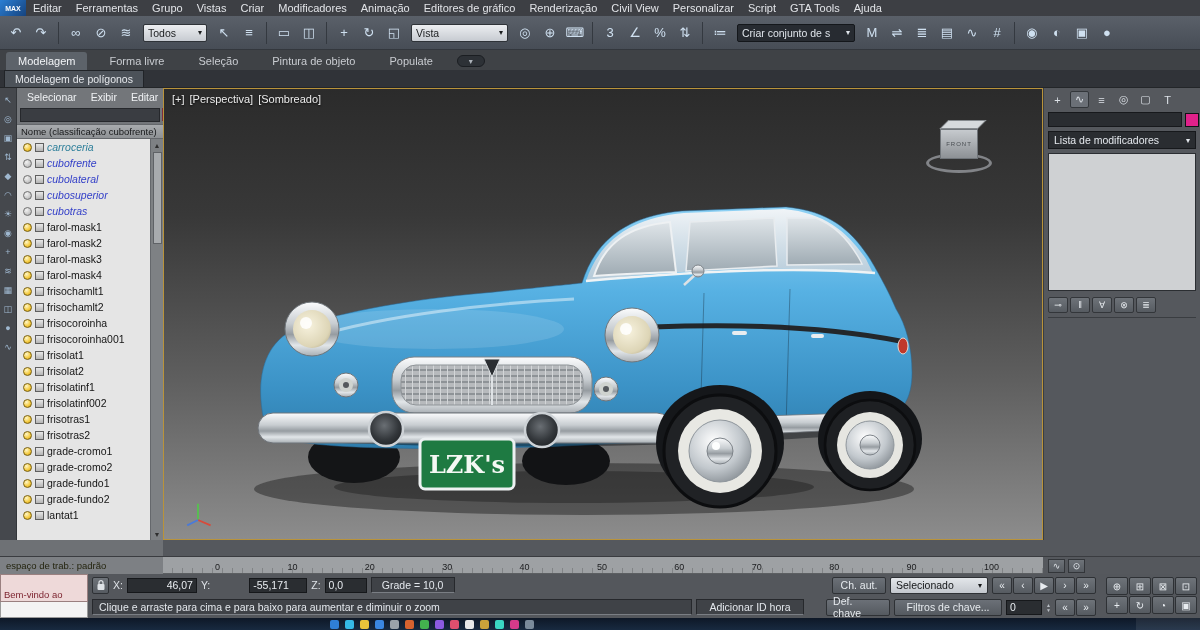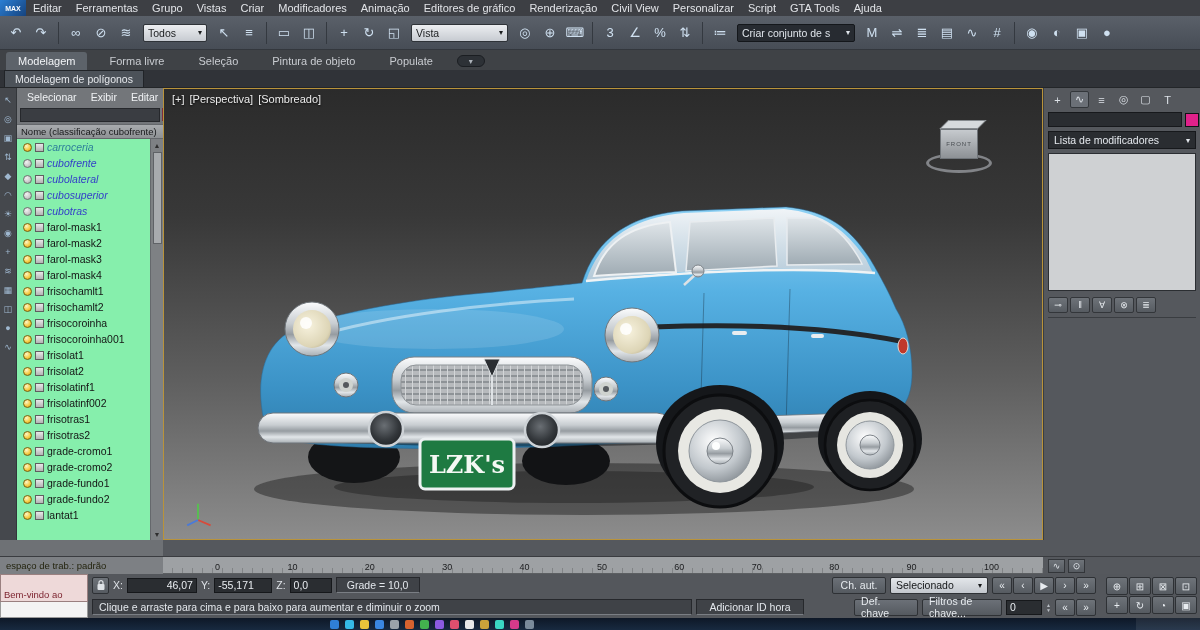--- a/index.html
+++ b/index.html
@@ -35,21 +35,21 @@
   .leftstrip{width:17px;background:#45484d;display:flex;flex-direction:column;align-items:center;padding-top:5px;gap:6px;border-right:1px solid #33363a}
   .lsbtn{width:13px;height:13px;display:flex;align-items:center;justify-content:center;font-size:9px;color:#9fb8d0}
 
   .leftpanel{width:146px;background:#73767a;display:flex;flex-direction:column}
   .lp-tabs{height:17px;display:flex;align-items:center;gap:2px;padding:0 4px;font-size:10.5px;color:#f0f2f4}
   .lp-tab{padding:0 6px}
   .lp-search{height:19px;display:flex;align-items:center;padding:2px 3px;gap:2px}
   .lp-search input{flex:1;height:14px;background:#3a3d42;border:1px solid #26282c;color:#e8e8e8;font-size:10px;padding:0 3px;font-family:"Liberation Sans",sans-serif}
   .lp-clear{width:13px;height:13px;background:#b6485f;border:1px solid #7c2d3d;color:#fff;font-size:8px;display:flex;align-items:center;justify-content:center}
   .lp-header{height:15px;background:linear-gradient(#a8abae,#8e9194);border-top:1px solid #65686c;border-bottom:1px solid #65686c;font-size:9.5px;color:#17181a;display:flex;align-items:center;padding:0 4px;white-space:nowrap;overflow:hidden}
-  .lp-list{flex:1;background:#86efac;display:flex;overflow:hidden}
+  .lp-list{flex:1;background:#e5e5e5;display:flex;overflow:hidden}
   .rows{flex:1;overflow:hidden}
   .row{height:16px;display:flex;align-items:center;gap:3px;padding:0 2px 0 6px;font-size:10.5px;color:#141414;white-space:nowrap}
   .bulb{width:9px;height:9px;border-radius:50%;flex:none;border:1px solid #7a6110;background:radial-gradient(circle at 35% 30%,#fff7c8,#f4c93c 60%,#b98a18)}
   .bulb.off{background:radial-gradient(circle at 35% 30%,#f2f2f2,#c9c9c9 60%,#9a9a9a);border-color:#707070}
   .oicon{width:9px;height:9px;flex:none;background:linear-gradient(#e8e8e8,#b4b4b4);border:1px solid #5f5f5f}
   .row.blue .lbl{color:#3440c8;font-style:italic}
   .row.teal .lbl{color:#2e7f9a;font-style:italic}
   .lp-scroll{width:13px;background:#7e8184;border-left:1px solid #65686c;display:flex;flex-direction:column;align-items:center}
   .sarrow{width:13px;height:12px;font-size:7px;color:#2f2f2f;display:flex;align-items:center;justify-content:center}
   .sthumb{width:9px;height:92px;background:#a8abae;border:1px solid #5f6266;margin-top:1px}
@@ -634,21 +634,21 @@
       <div class="srow">
         <div class="lockbtn">
           <svg width="10" height="12" viewBox="0 0 10 12">
             <rect x="1.5" y="5" width="7" height="6" rx="1" fill="#dfe3e7"></rect>
             <path d="M3 5 V3.6 A2 2 0 0 1 7 3.6 V5" stroke="#dfe3e7" stroke-width="1.2" fill="none"></path>
           </svg>
         </div>
         <span class="slabel">X:</span>
         <input class="dfield" style="width: 70px; text-align: right;" value="46,07">
         <span class="slabel">Y:</span>
-        <input class="dfield" style="width: 58px;" value="-55,171">
+        <input class="dfield" style="width: 58px; margin-left: 35px;" value="-55,171">
         <span class="slabel">Z:</span>
         <input class="dfield" style="width: 42px;" value="0,0">
         <div class="field" style="width:84px;justify-content:center">Grade = 10,0</div>
         <div class="gbtn" style="margin-left:auto;width:54px">Ch. aut.</div>
         <div class="lbtn" style="width:98px">
           <span>Selecionado</span>
           <span class="arr">▾</span>
         </div>
         <div style="display:flex;gap:1px">
 
@@ -656,21 +656,21 @@
             <div class="pbtn">‹</div>
             <div class="pbtn">▶</div>
             <div class="pbtn">›</div>
             <div class="pbtn">»</div>
           </div>
       </div>
       <div class="srow">
         <div class="field" style="width:600px">Clique e arraste para cima e para baixo para aumentar e diminuir o zoom</div>
         <div class="field" style="width:108px;justify-content:center">Adicionar ID hora</div>
         <div class="gbtn" style="margin-left:auto;width:64px">Def. chave</div>
-        <div class="gbtn" style="width:80px">Filtros de chave...</div>
+        <div class="gbtn" style="width:108px">Filtros de chave...</div>
         <input class="dfield" style="width: 36px;" value="0">
         <div class="spin">
             <span>▲</span>
             <span>▼</span>
           </div>
         <div style="display:flex;gap:1px">
 
         <div class="pbtn">«</div>
             <div class="pbtn">»</div>
           </div>

